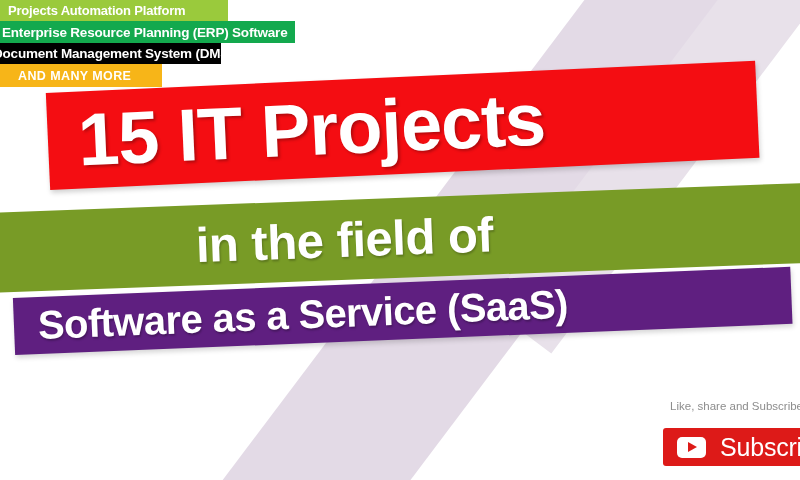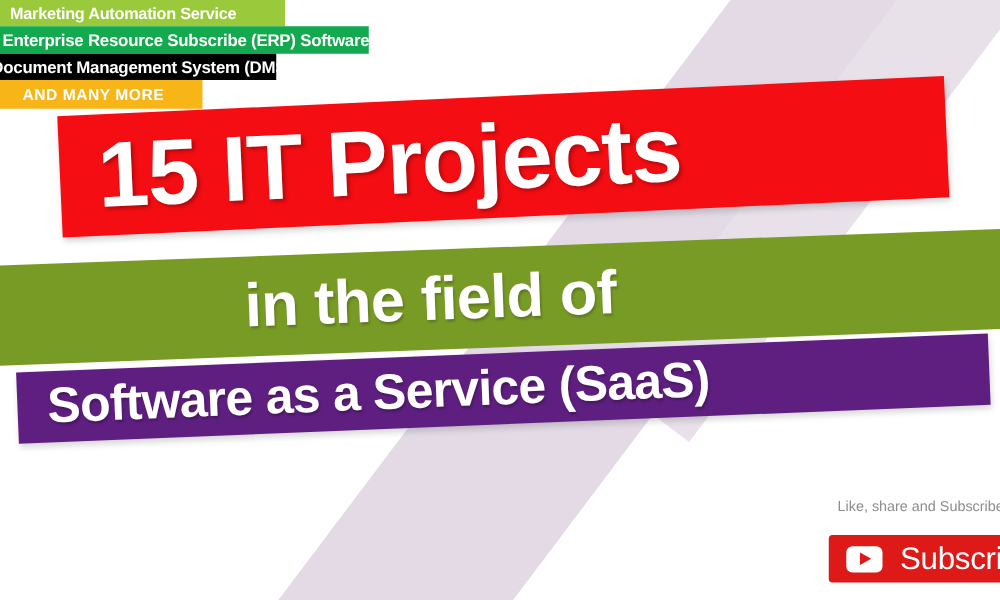--- a/index.html
+++ b/index.html
@@ -220,24 +220,24 @@
 </head>
 <body>
 
 <div id="canvas">
 
   <div class="stripe stripe-main"></div>
   <div class="stripe stripe-secondary"></div>
 
   <div class="toplist">
     <div class="bar bar-1">
-      <span>Marketing Automation Service</span>
+      <span>Projects Automation Platform</span>
     </div>
     <div class="bar bar-2">
-      <span>Enterprise Resource Subscribe (ERP) Software</span>
+      <span>Enterprise Resource Planning (ERP) Software</span>
     </div>
     <div class="bar bar-3">
       <span>Document Management System (DMS)</span>
     </div>
     <div class="bar bar-4">
       <span>AND MANY MORE</span>
     </div>
   </div>
 
   <div class="banner banner-red">

